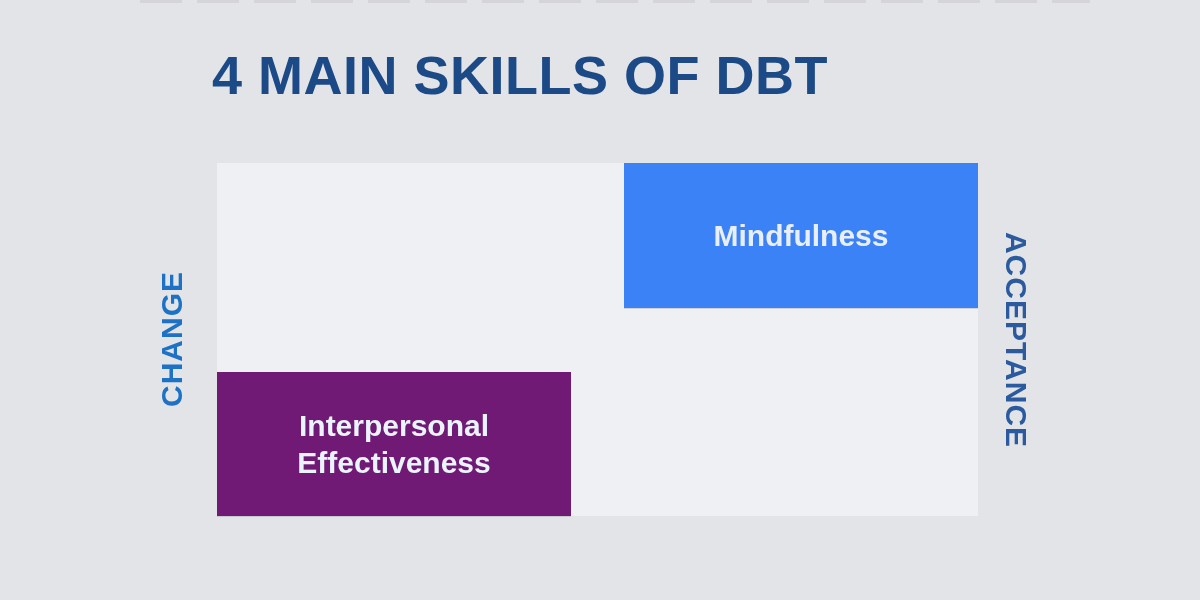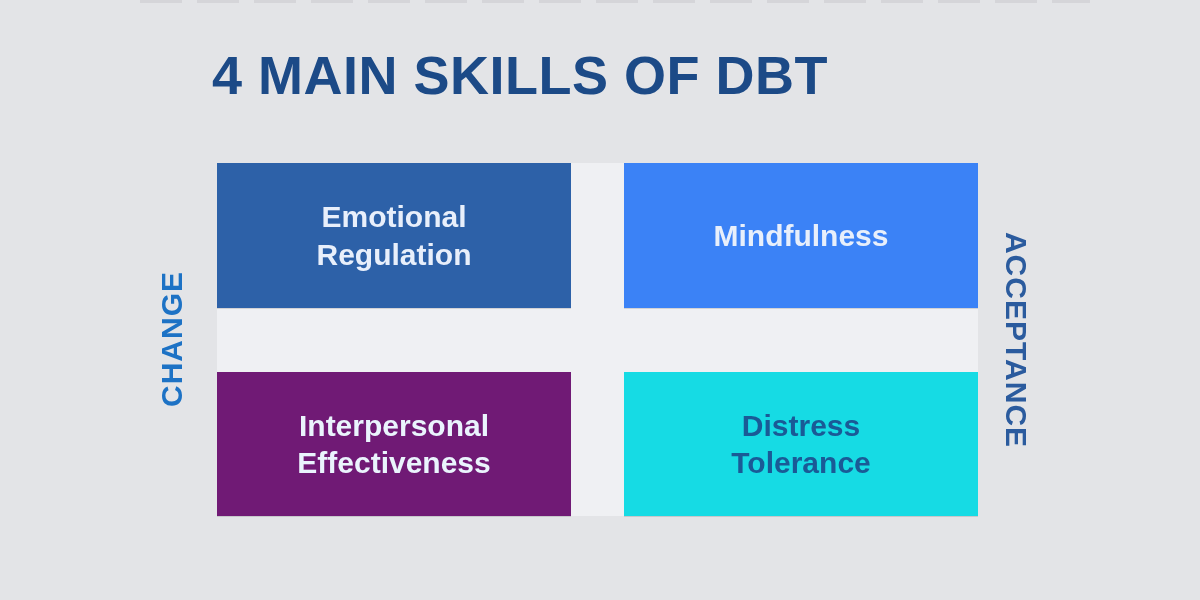--- a/index.html
+++ b/index.html
@@ -69,34 +69,28 @@
 </style>
 </head>
 <body>
 
 <div class="top-dashes"></div>
 
 <h1 class="main-title" style="color: rgb(28, 74, 135);">4 MAIN SKILLS OF DBT</h1>
 
 <div class="diagram">
 
-  <div class="quadrant q-tl" style="background: rgb(45, 97, 168);">
-    <div class="q-label" style="color: rgb(232, 239, 251);">Emotional Regulation</div>
-  </div>
 
   <div class="quadrant q-tr" style="background: #3b82f6; justify-content: center;">
     <div class="q-label" style="color: rgb(232, 239, 251);">Mindfulness</div>
   </div>
 
 
   <div class="quadrant q-bl" style="background: #701a75;">
     <div class="q-label" style="color: rgb(234, 244, 253);">Interpersonal Effectiveness</div>
   </div>
 
-  <div class="quadrant q-br" style="background: rgb(22, 219, 228);">
-    <div class="q-label" style="color: rgb(26, 90, 150);">Distress Tolerance</div>
-  </div>
 
 </div>
 
 <div class="axis-label axis-left" style="color: rgb(29, 114, 197);">CHANGE</div>
 
 <div class="axis-label axis-right" style="color: rgb(43, 91, 158);">ACCEPTANCE</div>
 
 </body></html>

